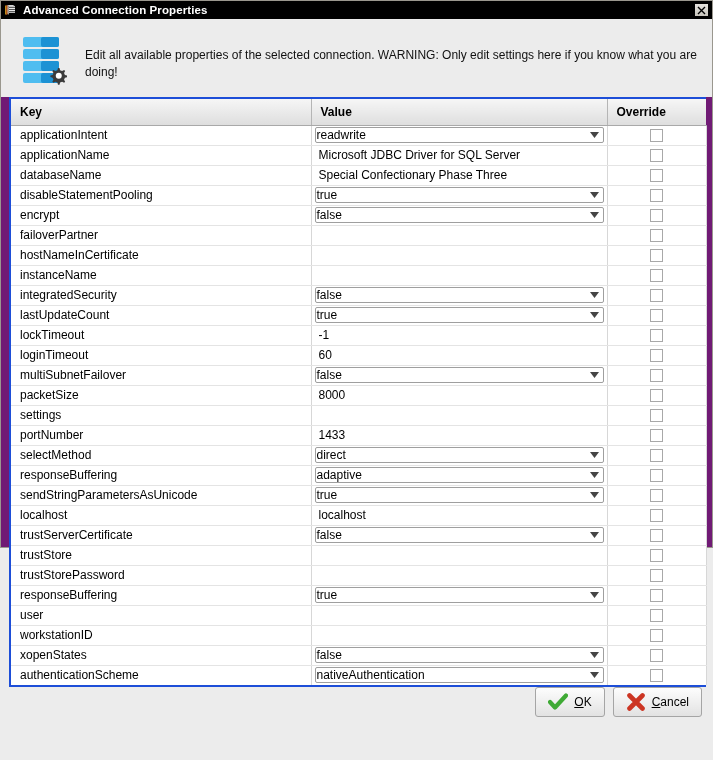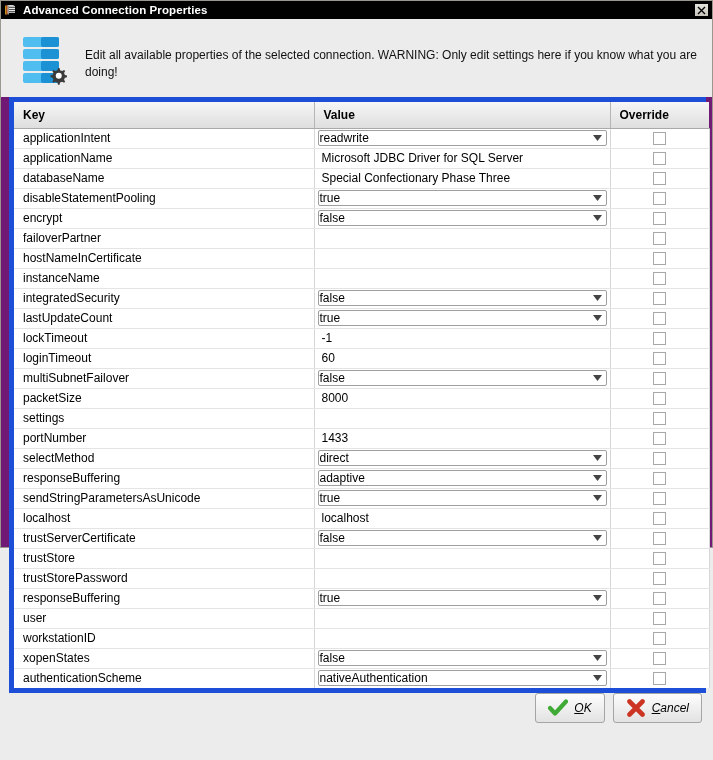--- a/index.html
+++ b/index.html
@@ -90,21 +90,21 @@
     line-height: 17px;
     color: #111;
     max-width: 612px;
     padding-top: 14px;
   }
 
   
   .table-wrap {
     flex: 0 0 auto;
     margin: 0 8px;
-    border: 5px solid #1d4ed8;
+    border: 2px solid #1d4ed8;
     background: #ffffff;
     box-sizing: border-box;
     width: 697px;
   }
   table.props {
     border-collapse: collapse;
     width: 100%;
     table-layout: fixed;
   }
   table.props col.c-key   { width: 300px; }
@@ -193,21 +193,20 @@
     cursor: pointer;
   }
 
   
   .footer {
     flex: 1 1 auto;
     display: flex;
     align-items: flex-end;
     justify-content: flex-end;
     padding: 0 10px 14px 0;
-    font-style: italic;
   }
   .btn {
     min-width: 68px;
     height: 30px;
     margin-left: 8px;
     background: linear-gradient(#fdfdfd, #e2e2e2);
     border: 1px solid #a5a5a5;
     border-radius: 3px;
     display: inline-flex;
     align-items: center;

